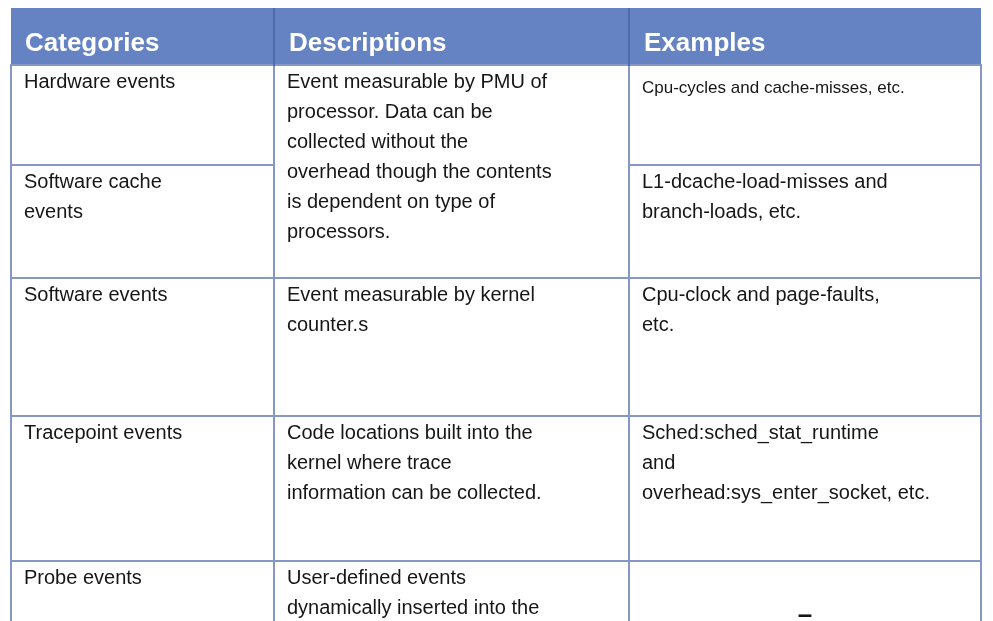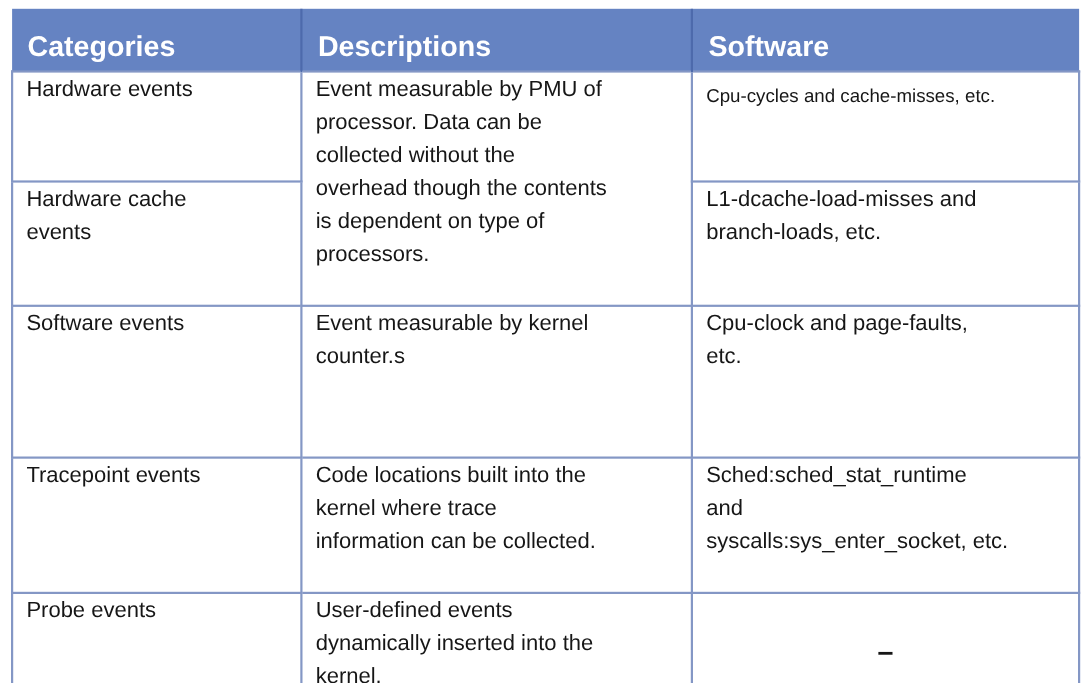--- a/index.html
+++ b/index.html
@@ -24,21 +24,21 @@
     table-layout: fixed;
   }
   col.c1 { width: 263px; }
   col.c2 { width: 355px; }
   col.c3 { width: 352px; }
 
   tr.header-row { height: 57px; }
   tr.row-1 { height: 100px; }
   tr.row-2 { height: 113px; }
   tr.row-3 { height: 138px; }
-  tr.row-4 { height: 123px; }
+  tr.row-4 { height: 145px; }
   tr.row-5 { height: 105px; margin-left: 36px; }
 
   th {
     background: var(--header-bg, #6583C2);
     color: var(--header-text, #FFFFFF);
     font-size: 26px;
     font-weight: bold;
     text-align: left;
     vertical-align: middle;
     padding: 16px 0 4px 14px;
@@ -78,55 +78,55 @@
   <table class="events-table">
     <colgroup>
       <col class="c1">
       <col class="c2">
       <col class="c3">
     </colgroup>
     <thead>
       <tr class="header-row">
         <th>Categories</th>
         <th>Descriptions</th>
-        <th>Software</th>
+        <th>Examples</th>
       </tr>
     </thead>
     <tbody>
       <tr class="row-1">
         <td>Hardware events</td>
         <td rowspan="2">Event measurable by PMU of
 processor. Data can be
 collected without the
 overhead though the contents
 is dependent on type of
 processors.</td>
         <td class="ex-small">Cpu-cycles and cache-misses, etc.</td>
       </tr>
       <tr class="row-2">
-        <td>Hardware cache
+        <td>Software cache
 events</td>
         <td>L1-dcache-load-misses and
 branch-loads, etc.</td>
       </tr>
       <tr class="row-3">
         <td>Software events</td>
         <td>Event measurable by kernel
 counter.s</td>
         <td>Cpu-clock and page-faults,
 etc.</td>
       </tr>
       <tr class="row-4">
         <td>Tracepoint events</td>
         <td>Code locations built into the
 kernel where trace
 information can be collected.</td>
         <td>Sched:sched_stat_runtime
 and
-syscalls:sys_enter_socket, etc.</td>
+overhead:sys_enter_socket, etc.</td>
       </tr>
       <tr class="row-5">
         <td>Probe events</td>
         <td>User-defined events
 dynamically inserted into the
 kernel.</td>
         <td class="dash-cell">–</td>
       </tr>
     </tbody>
   </table>

